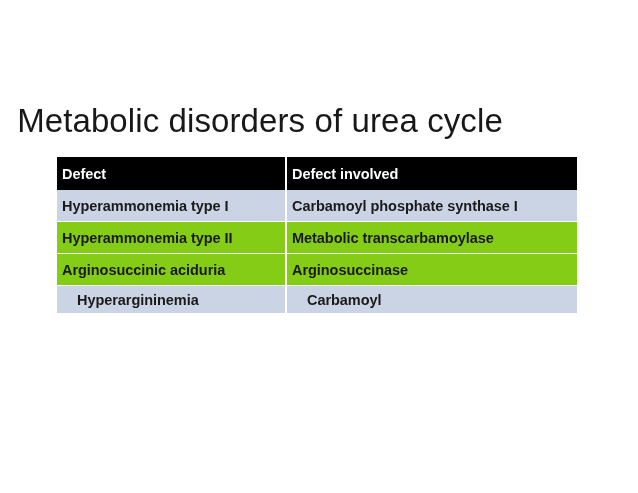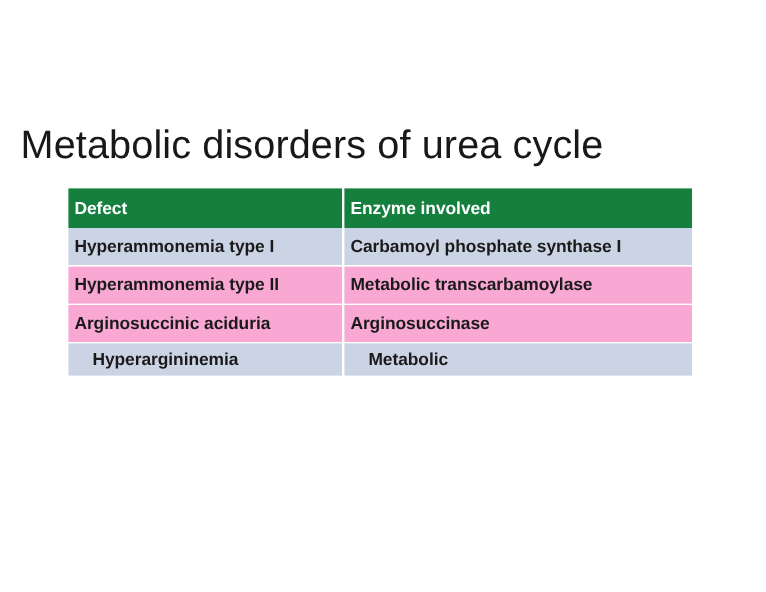--- a/index.html
+++ b/index.html
@@ -68,21 +68,21 @@
     white-space: nowrap;
   }
 
   table.data-table th:last-child,
   table.data-table td:last-child {
     border-right: 0;
   }
 
   table.data-table thead th {
     height: 33px;
-    background: #15803d;
+    background: #000000;
     color: #ffffff;
     font-weight: 700;
   }
 
   table.data-table tbody tr {
     border-bottom: 1.5px solid #ffffff;
   }
 
   table.data-table tbody tr:last-child {
     border-bottom: 0;
@@ -92,21 +92,21 @@
     height: 31px;
     color: #1a1a1a;
     font-weight: 700;
   }
 
   table.data-table tbody tr.band-dark td {
     background: #CBD4E4;
   }
 
   table.data-table tbody tr.band-light td {
-    background: #f9a8d4;
+    background: #84cc16;
   }
 
   table.data-table tbody tr.row-last td {
     height: 27px;
     padding-left: 20px;
   }
 </style>
 </head>
 <body>
 
@@ -116,37 +116,37 @@
 
   <div class="table-wrap">
     <table class="data-table">
       <colgroup>
         <col class="col-defect">
         <col class="col-enzyme">
       </colgroup>
       <thead>
         <tr>
           <th>Defect</th>
-          <th>Enzyme involved</th>
+          <th>Defect involved</th>
         </tr>
       </thead>
       <tbody>
         <tr class="band-dark">
           <td>Hyperammonemia type I</td>
           <td>Carbamoyl phosphate synthase I</td>
         </tr>
         <tr class="band-light">
           <td>Hyperammonemia type II</td>
           <td>Metabolic transcarbamoylase</td>
         </tr>
         <tr class="band-light">
           <td>Arginosuccinic aciduria</td>
           <td>Arginosuccinase</td>
         </tr>
         <tr class="band-dark row-last">
           <td>Hyperargininemia</td>
-          <td>Metabolic</td>
+          <td>Carbamoyl</td>
         </tr>
       </tbody>
     </table>
   </div>
 
 </div>
 
 </body></html>

